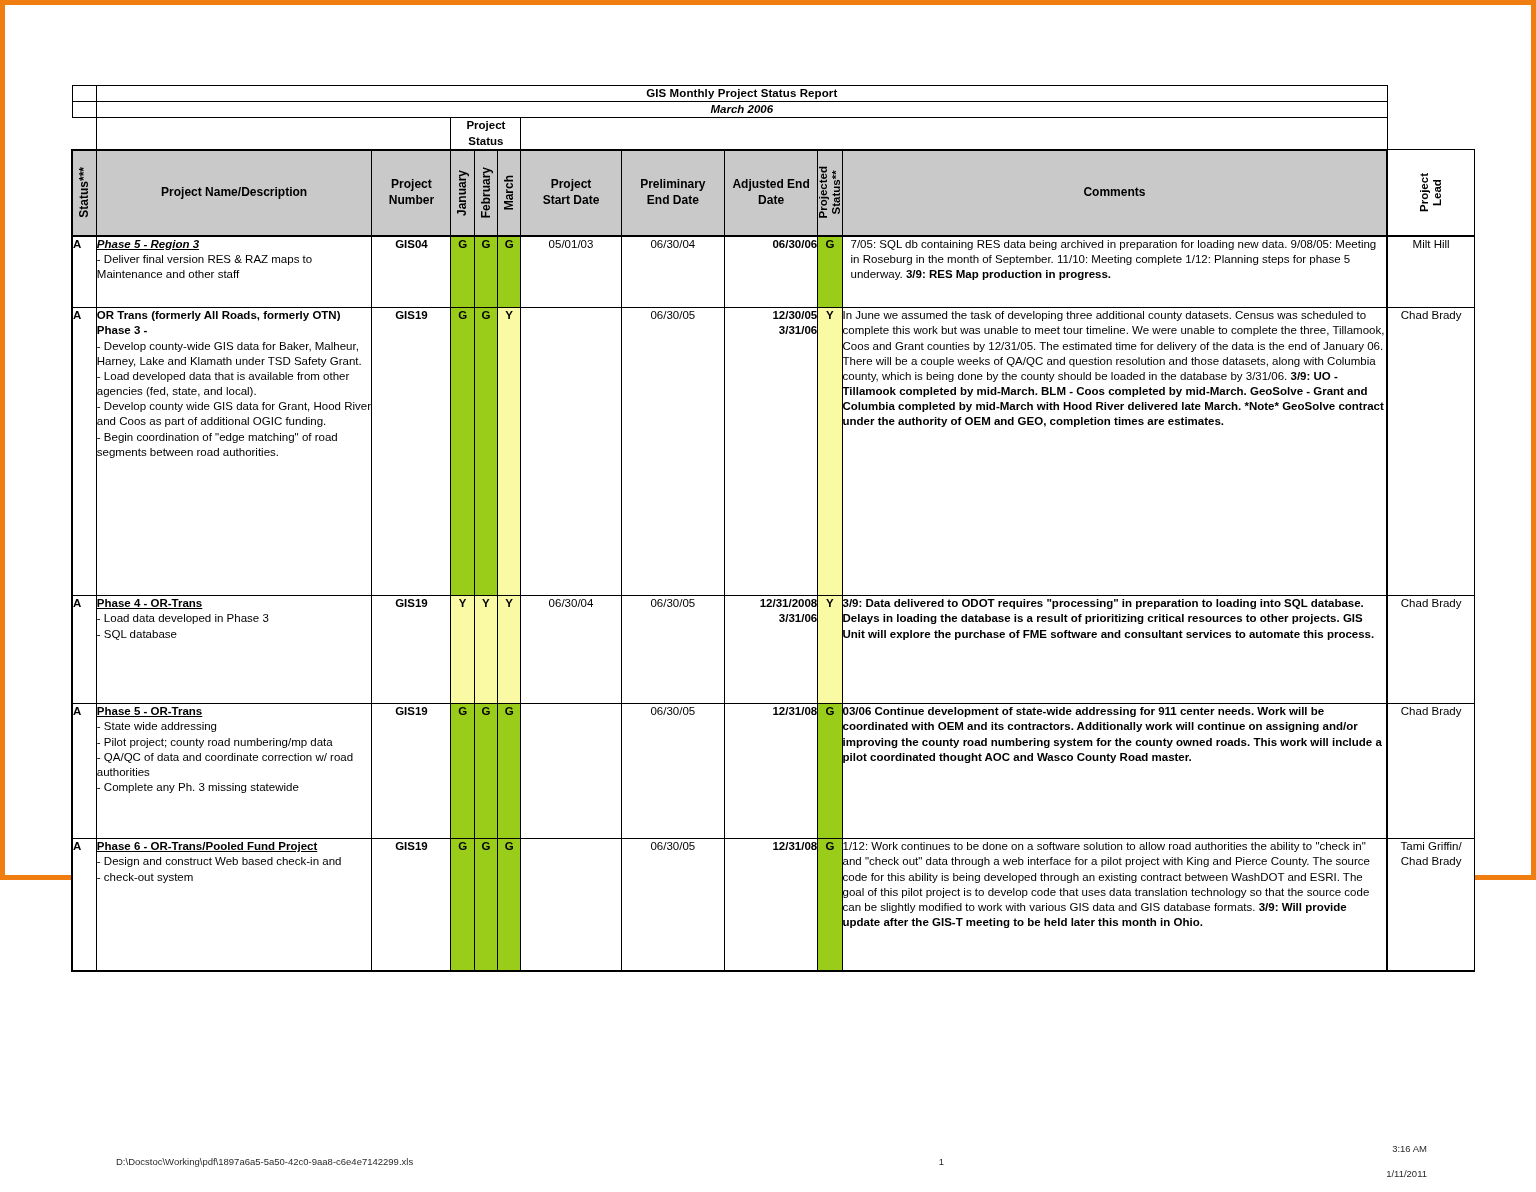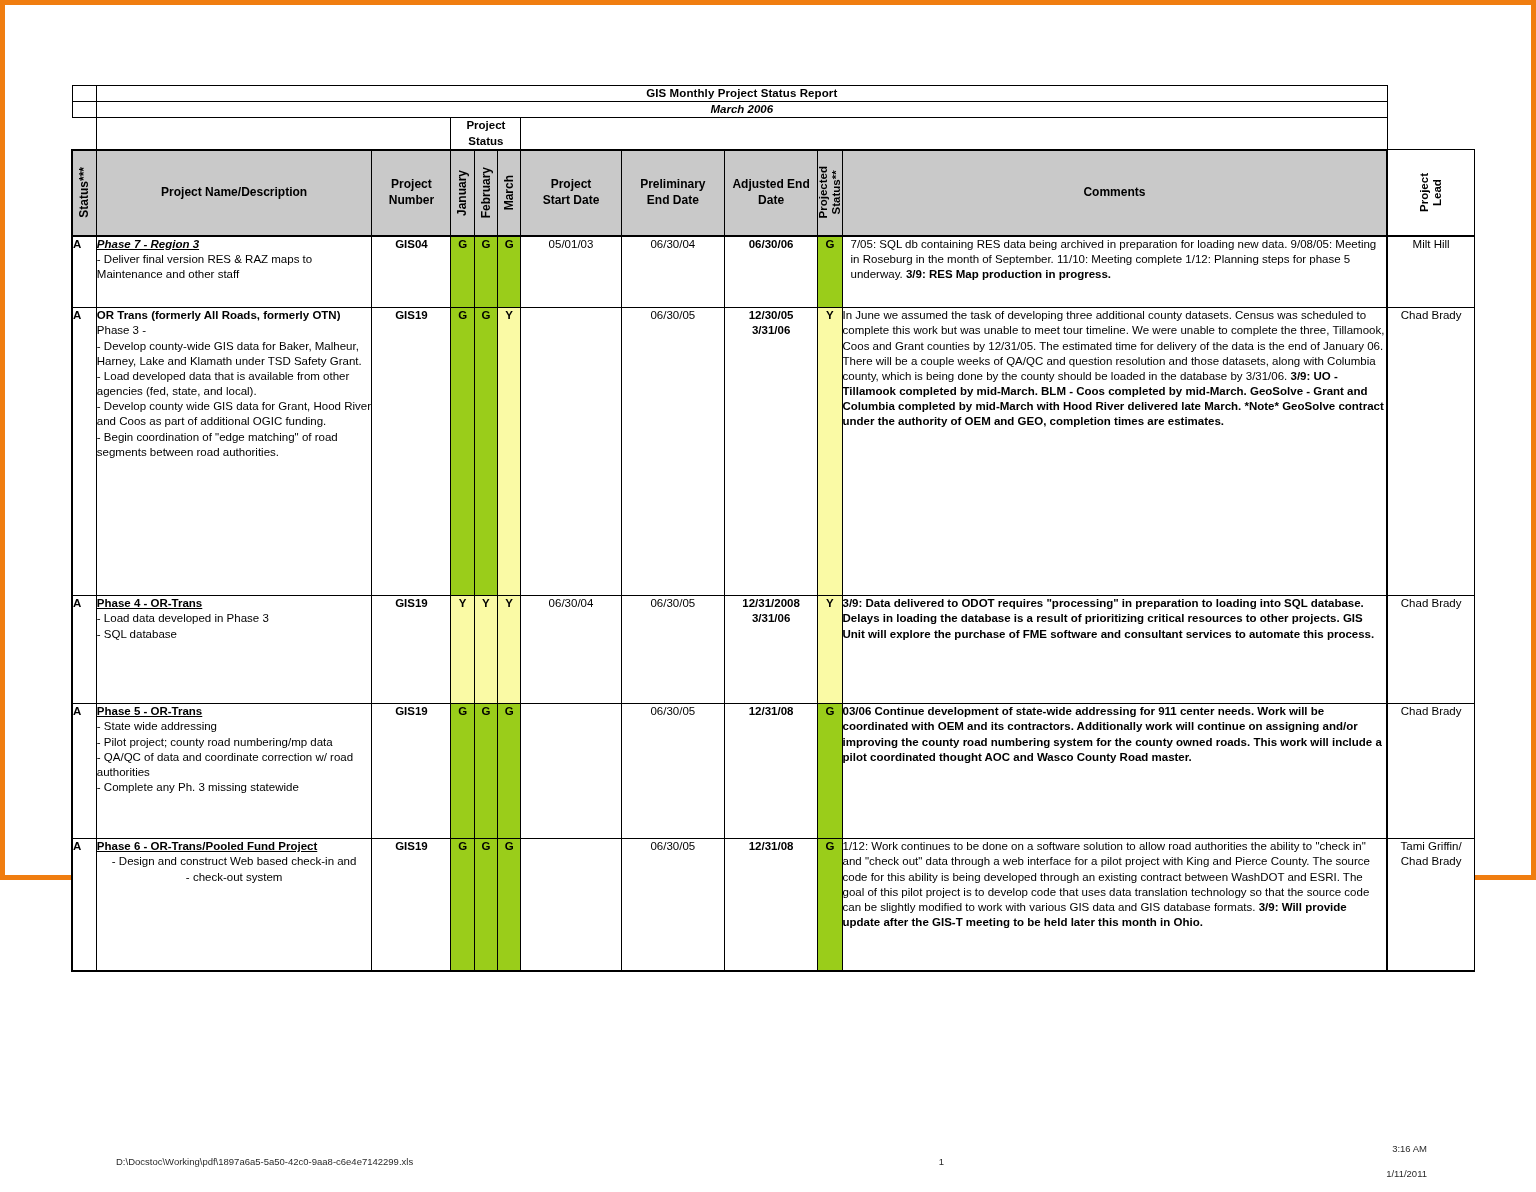--- a/index.html
+++ b/index.html
@@ -131,21 +131,21 @@
     text-align: center;
     font-size: 11px;
     font-weight: bold;
     padding: 4px 0 0 0;
   }
   td.c-date {
     text-align: center;
     font-size: 11.5px;
     padding: 5px 2px 0 2px;
   }
-  td.c-date.bold { font-weight: bold; }
+  td.c-date.bold { font-weight: bold; text-align: right; }
   td.c-proj {
     text-align: center;
     font-size: 11px;
     font-weight: bold;
     padding: 4px 0 0 0;
   }
   td.c-comments {
     padding: 3px 6px 5px 6px;
     font-size: 11.7px;
     line-height: 1.30;
@@ -155,21 +155,21 @@
     text-align: center;
     font-size: 11px;
     padding: 4px 2px 0 2px;
     line-height: 1.28;
   }
   .desc-title {
     font-weight: bold;
     text-decoration: underline;
   }
   .desc-title.italic { font-style: italic; }
-  .desc-sub { font-weight: normal; }
+  .desc-sub { font-weight: bold; }
   .b { font-weight: bold; }
 
   
   .footer {
     position: absolute;
     left: 66px;
     top: 1138px;
     width: 1404px;
     display: flex;
     align-items: center;
@@ -267,21 +267,21 @@
 Lead</span>
               </div>
           </td>
         </tr>
       </thead>
 
       <tbody>
           <tr style="height: 72px;">
             <td class="c-status" style="border-left: 2px solid rgb(0, 0, 0);">A</td>
             <td class="c-desc">
-              <div class="desc-title italic">Phase 7 - Region 3</div>
+              <div class="desc-title italic">Phase 5 - Region 3</div>
               <div style="white-space: pre-line;"> - Deliver final version RES &amp; RAZ maps to Maintenance and other staff</div>
             </td>
             <td class="c-num">GIS04</td>
             <td class="c-mon" style="background: rgb(154, 205, 26);">G</td>
             <td class="c-mon" style="background: rgb(154, 205, 26);">G</td>
             <td class="c-mon" style="background: rgb(154, 205, 26);">G</td>
             <td class="c-date">05/01/03</td>
             <td class="c-date">06/30/04</td>
             <td class="c-date bold">
               <div>06/30/06</div>
@@ -354,21 +354,21 @@
               <div>12/31/08</div>
             </td>
             <td class="c-proj" style="background: rgb(154, 205, 26);">G</td>
             <td class="c-comments" style="border-right: 2px solid rgb(0, 0, 0);"><span class="b">03/06 Continue development of state-wide addressing for 911 center needs. Work will be coordinated with OEM and its contractors.  Additionally work will continue on assigning and/or improving the county road numbering system for the county owned roads.  This work will include a pilot coordinated thought AOC and Wasco County Road master.</span></td>
             <td class="c-lead">Chad Brady</td>
           </tr>
           <tr style="height: 132px;">
             <td class="c-status" style="border-left: 2px solid rgb(0, 0, 0); border-bottom: 2px solid rgb(0, 0, 0);">A</td>
             <td class="c-desc" style="border-bottom: 2px solid rgb(0, 0, 0);">
               <div class="desc-title">Phase 6 - OR-Trans/Pooled Fund Project </div>
-              <div style="white-space: pre-line; text-align: center;">- Design and construct Web based check-in and
+              <div style="white-space: pre-line;">- Design and construct Web based check-in and
 - check-out system</div>
             </td>
             <td class="c-num" style="border-bottom: 2px solid rgb(0, 0, 0);">GIS19</td>
             <td class="c-mon" style="background: rgb(154, 205, 26); border-bottom: 2px solid rgb(0, 0, 0);">G</td>
             <td class="c-mon" style="background: rgb(154, 205, 26); border-bottom: 2px solid rgb(0, 0, 0);">G</td>
             <td class="c-mon" style="background: rgb(154, 205, 26); border-bottom: 2px solid rgb(0, 0, 0);">G</td>
             <td class="c-date" style="border-bottom: 2px solid rgb(0, 0, 0);"></td>
             <td class="c-date" style="border-bottom: 2px solid rgb(0, 0, 0);">06/30/05</td>
             <td class="c-date bold" style="border-bottom: 2px solid rgb(0, 0, 0);">
               <div>12/31/08</div>

